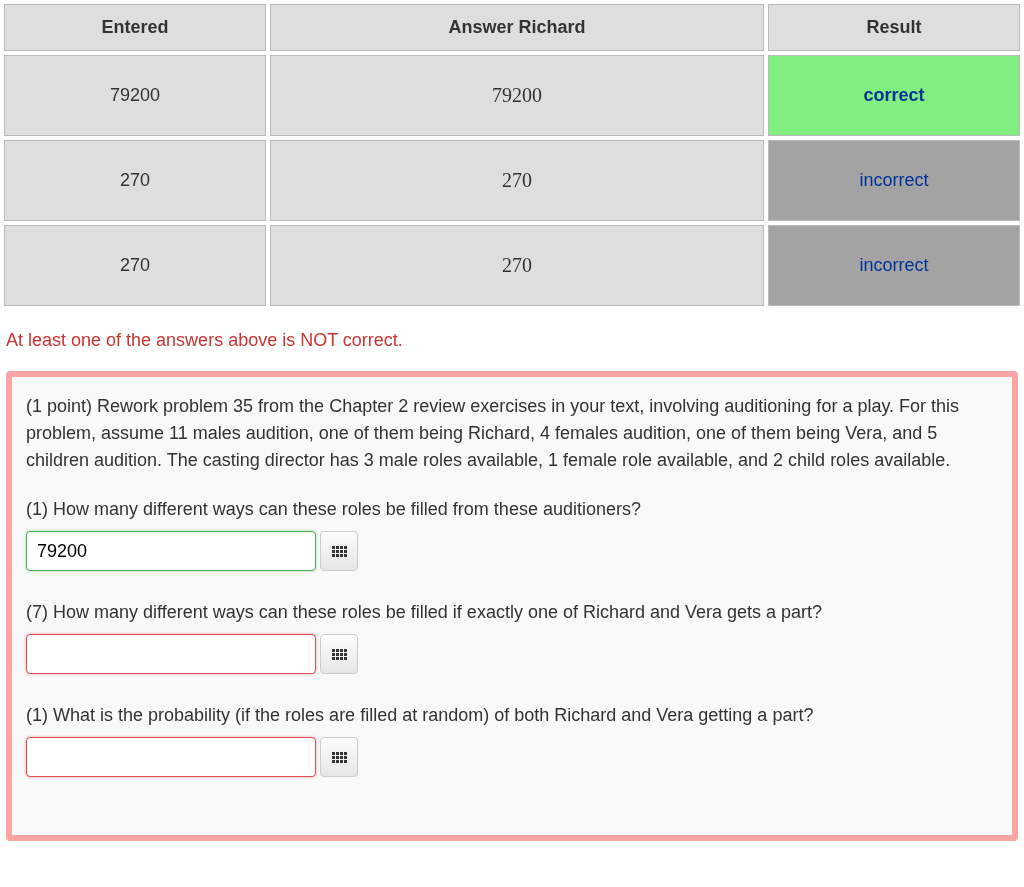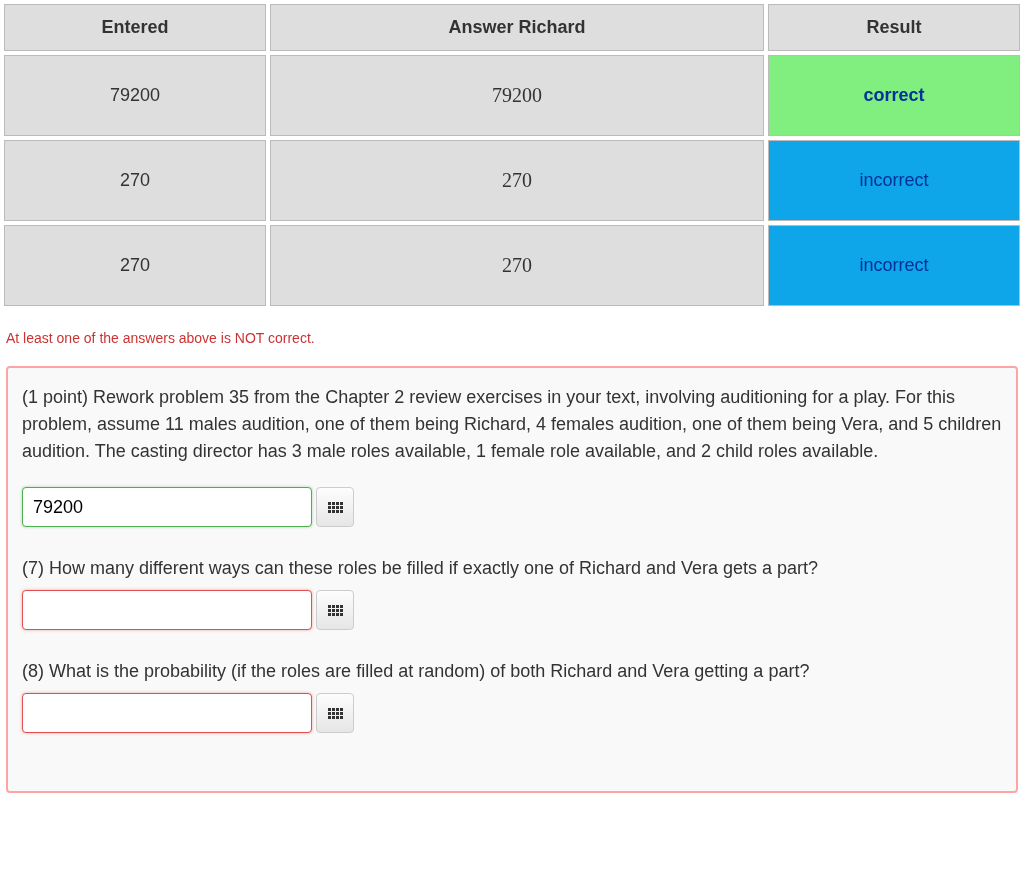--- a/index.html
+++ b/index.html
@@ -38,35 +38,35 @@
     .results-table td.preview {
       font-family: Georgia, 'Times New Roman', serif;
       font-size: 20px;
     }
     .results-table td.result-correct {
       background: #80ef80;
       color: #003399;
       font-weight: bold;
     }
     .results-table td.result-incorrect {
-      background: #0ea5e9;
+      background: #a3a3a3;
       color: #003399;
     }
     .col-entered { width: 26%; }
     .col-preview { width: 49%; }
     .col-result  { width: 25%; }
     
     .error-msg {
       color: #cc3333;
-      font-size: 14px;
+      font-size: 18px;
       margin: 20px 0 20px 6px;
     }
     .problem-box {
       background: #f9f9f9;
-      border: 2px solid #fca5a5;
+      border: 6px solid #fca5a5;
       border-radius: 4px;
       margin: 8px 6px 0 6px;
       padding: 16px 14px 30px 14px;
       line-height: 1.5;
       font-size: 18px;
       color: #333;
     }
     .problem-intro {
       margin-bottom: 22px;
     }
@@ -154,20 +154,21 @@
       <td class="result-incorrect">incorrect</td>
     </tr>
   </tbody>
 </table>
 
 <div class="error-msg">At least one of the answers above is NOT correct.</div>
 
 <div class="problem-box">
   <div class="problem-intro">(1 point) Rework problem 35 from the Chapter 2 review exercises in your text, involving auditioning for a play. For this problem, assume 11 males audition, one of them being Richard, 4 females audition, one of them being Vera, and 5 children audition. The casting director has 3 male roles available, 1 female role available, and 2 child roles available.</div>
 
+  <div class="question">(1) How many different ways can these roles be filled from these auditioners?</div>
   <div class="answer-row">
     <input type="text" class="answer-input correct" value="79200" style="">
     <button class="keypad-btn">
       <span class="keypad-icon">
         <span></span>
           <span></span>
           <span></span>
           <span></span>
         <span></span>
           <span></span>
@@ -195,21 +196,21 @@
           <span></span>
           <span></span>
         <span></span>
           <span></span>
           <span></span>
           <span></span>
       </span>
     </button>
   </div>
 
-  <div class="question">(8) What is the probability (if the roles are filled at random) of both Richard and Vera getting a part?</div>
+  <div class="question">(1) What is the probability (if the roles are filled at random) of both Richard and Vera getting a part?</div>
   <div class="answer-row">
     <input type="text" class="answer-input incorrect" value="" style="">
     <button class="keypad-btn">
       <span class="keypad-icon">
         <span></span>
           <span></span>
           <span></span>
           <span></span>
         <span></span>
           <span></span>

